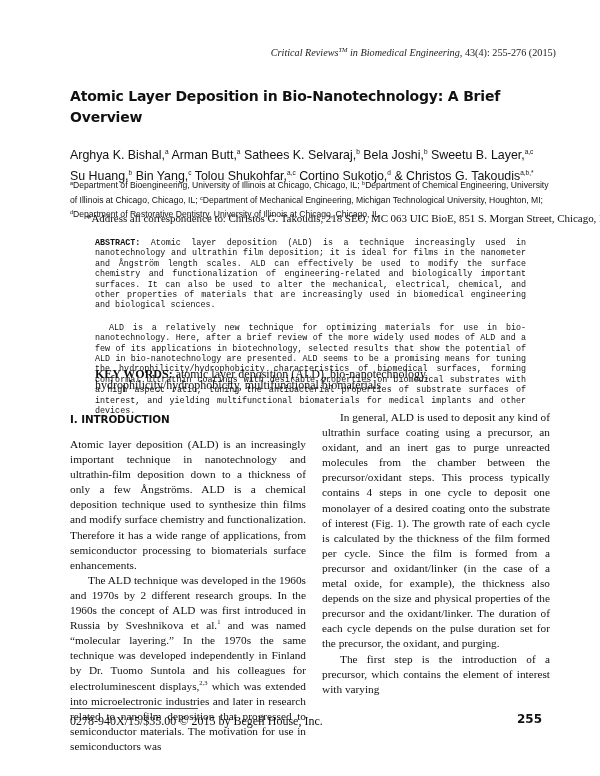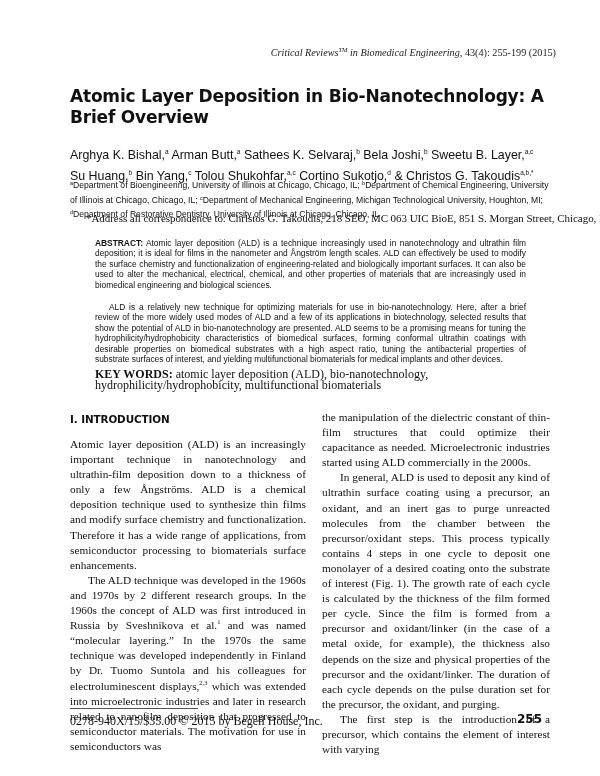--- a/index.html
+++ b/index.html
@@ -3,31 +3,31 @@
 <meta charset="utf-8">
 <style>
   html, body { margin: 0; padding: 0; background: #ffffff; }
   body { width: 600px; height: 776px; position: relative; overflow: hidden; color: #111; }
   .page { position: absolute; left: 0; top: 0; width: 600px; height: 776px; background: #fff; }
 
   .running-head { position: absolute; right: 44px; top: 46px; font-family: "Liberation Serif", serif; font-size: 10.2px; color: #222; white-space: nowrap; }
   .running-head .journal { font-style: italic; }
   .running-head sup { font-size: 6.5px; font-style: italic; }
 
-  .title { position: absolute; left: 70px; top: 86px; width: 480px; font-family: "DejaVu Sans", sans-serif; font-weight: bold; font-size: 17px; line-height: 21px; letter-spacing: -0.2px; color: #111; margin: 0; }
+  .title { position: absolute; left: 70px; top: 86px; width: 480px; font-family: "DejaVu Sans", sans-serif; font-weight: bold; font-size: 14px; line-height: 21px; letter-spacing: -0.2px; color: #111; margin: 0; }
 
   .authors { position: absolute; left: 70px; top: 143px; width: 480px; font-family: "Liberation Sans", sans-serif; font-size: 12.4px; line-height: 17px; color: #111; }
   .authors sup { font-size: 6.5px; vertical-align: 5px; }
 
   .affil { position: absolute; left: 70px; top: 177px; width: 480px; font-family: "Liberation Sans", sans-serif; font-size: 8.6px; line-height: 12.6px; color: #111; }
   .affil sup { font-size: 5.5px; vertical-align: 3px; }
 
   .corr { position: absolute; left: 86px; top: 213px; width: 480px; font-family: "Liberation Serif", serif; font-size: 11px; line-height: 10px; color: #111; white-space: nowrap; letter-spacing: -0.05px; }
 
-  .abstract { position: absolute; left: 95px; top: 238px; width: 431px; font-family: Liberation Sans, sans-serif; font-size: 8.4px; line-height: 10.4px; color: #111; text-align: justify; }
+  .abstract { position: absolute; left: 95px; top: 238px; width: 431px; font-family: Liberation Mono, monospace; font-size: 8.4px; line-height: 10.4px; color: #111; text-align: justify; }
   .abstract p { margin: 0; }
   .abstract p.indent { text-indent: 14px; margin-top: 12px; }
   .abstract .label { font-weight: bold; }
 
   .keywords { position: absolute; left: 95px; top: 369px; width: 431px; font-family: "Liberation Serif", serif; font-size: 12px; line-height: 10.6px; color: #111; }
   .keywords .label { font-weight: bold; }
 
   .col { position: absolute; font-family: "Liberation Serif", serif; font-size: 11.3px; line-height: 15.1px; color: #111; text-align: justify; }
   .col-left { left: 70px; top: 437px; width: 236px; }
   .col-right { left: 322px; top: 410px; width: 228px; }
@@ -40,21 +40,21 @@
   .footer-rule { position: absolute; left: 70px; top: 708px; width: 128px; height: 0; border-top: 1px solid #555; }
   .footer-copy { position: absolute; left: 70px; top: 714px; font-family: "Liberation Serif", serif; font-size: 12px; color: #111; white-space: nowrap; }
   .page-number { position: absolute; right: 58px; top: 712px; font-family: "DejaVu Sans", sans-serif; font-weight: bold; font-size: 12px; color: #111; }
 </style>
 </head>
 <body>
 
 <div class="page">
 
   <div class="running-head">
-    <span class="journal">Critical Reviews</span><sup class="journal">TM</sup><span class="journal"> in Biomedical Engineering,</span><span> 43(4): 255-199 (2015)</span>
+    <span class="journal">Critical Reviews</span><sup class="journal">TM</sup><span class="journal"> in Biomedical Engineering,</span><span> 43(4): 255-276 (2015)</span>
   </div>
 
   <h1 class="title">Atomic Layer Deposition in Bio-Nanotechnology: A Brief Overview</h1>
 
   <div class="authors">
     <span><span>Arghya K. Bishal,</span><sup>a</sup></span>
     <span><span>Arman Butt,</span><sup>a</sup></span>
     <span><span>Sathees K. Selvaraj,</span><sup>b</sup></span>
     <span><span>Bela Joshi,</span><sup>b</sup></span>
     <span><span>Sweetu B. Layer,</span><sup>a,c</sup></span>
@@ -81,21 +81,20 @@
   </div>
 
   <h2 class="section-heading">I. INTRODUCTION</h2>
 
   <div class="col col-left">
     <p>Atomic layer deposition (ALD) is an increasingly important technique in nanotechnology and ultrathin-film deposition down to a thickness of only a few Ångströms. ALD is a chemical deposition technique used to synthesize thin films and modify surface chemistry and functionalization. Therefore it has a wide range of applications, from semiconductor processing to biomaterials surface enhancements.</p>
     <p class="indent"><span>The ALD technique was developed in the 1960s and 1970s by 2 different research groups. In the 1960s the concept of ALD was first introduced in Russia by Sveshnikova et al.</span><sup>1</sup><span> and was named “molecular layering.” In the 1970s the same technique was developed independently in Finland by Dr. Tuomo Suntola and his colleagues for electroluminescent displays,</span><sup>2,3</sup><span> which was extended into microelectronic industries and later in research related to nanofilm deposition that progressed to semiconductor materials. The motivation for use in semiconductors was</span></p>
   </div>
 
   <div class="col col-right">
-    <p>the manipulation of the dielectric constant of thin-film structures that could optimize their capacitance as needed. Microelectronic industries started using ALD commercially in the 2000s.</p>
     <p class="indent">In general, ALD is used to deposit any kind of ultrathin surface coating using a precursor, an oxidant, and an inert gas to purge unreacted molecules from the chamber between the precursor/oxidant steps. This process typically contains 4 steps in one cycle to deposit one monolayer of a desired coating onto the substrate of interest (Fig. 1). The growth rate of each cycle is calculated by the thickness of the film formed per cycle. Since the film is formed from a precursor and oxidant/linker (in the case of a metal oxide, for example), the thickness also depends on the size and physical properties of the precursor and the oxidant/linker. The duration of each cycle depends on the pulse duration set for the precursor, the oxidant, and purging.</p>
     <p class="indent">The first step is the introduction of a precursor, which contains the element of interest with varying</p>
   </div>
 
   <div class="footer-rule"></div>
   <div class="footer-copy">0278-940X/15/$35.00 © 2015 by Begell House, Inc.</div>
   <div class="page-number">255</div>
 
 </div>
 

